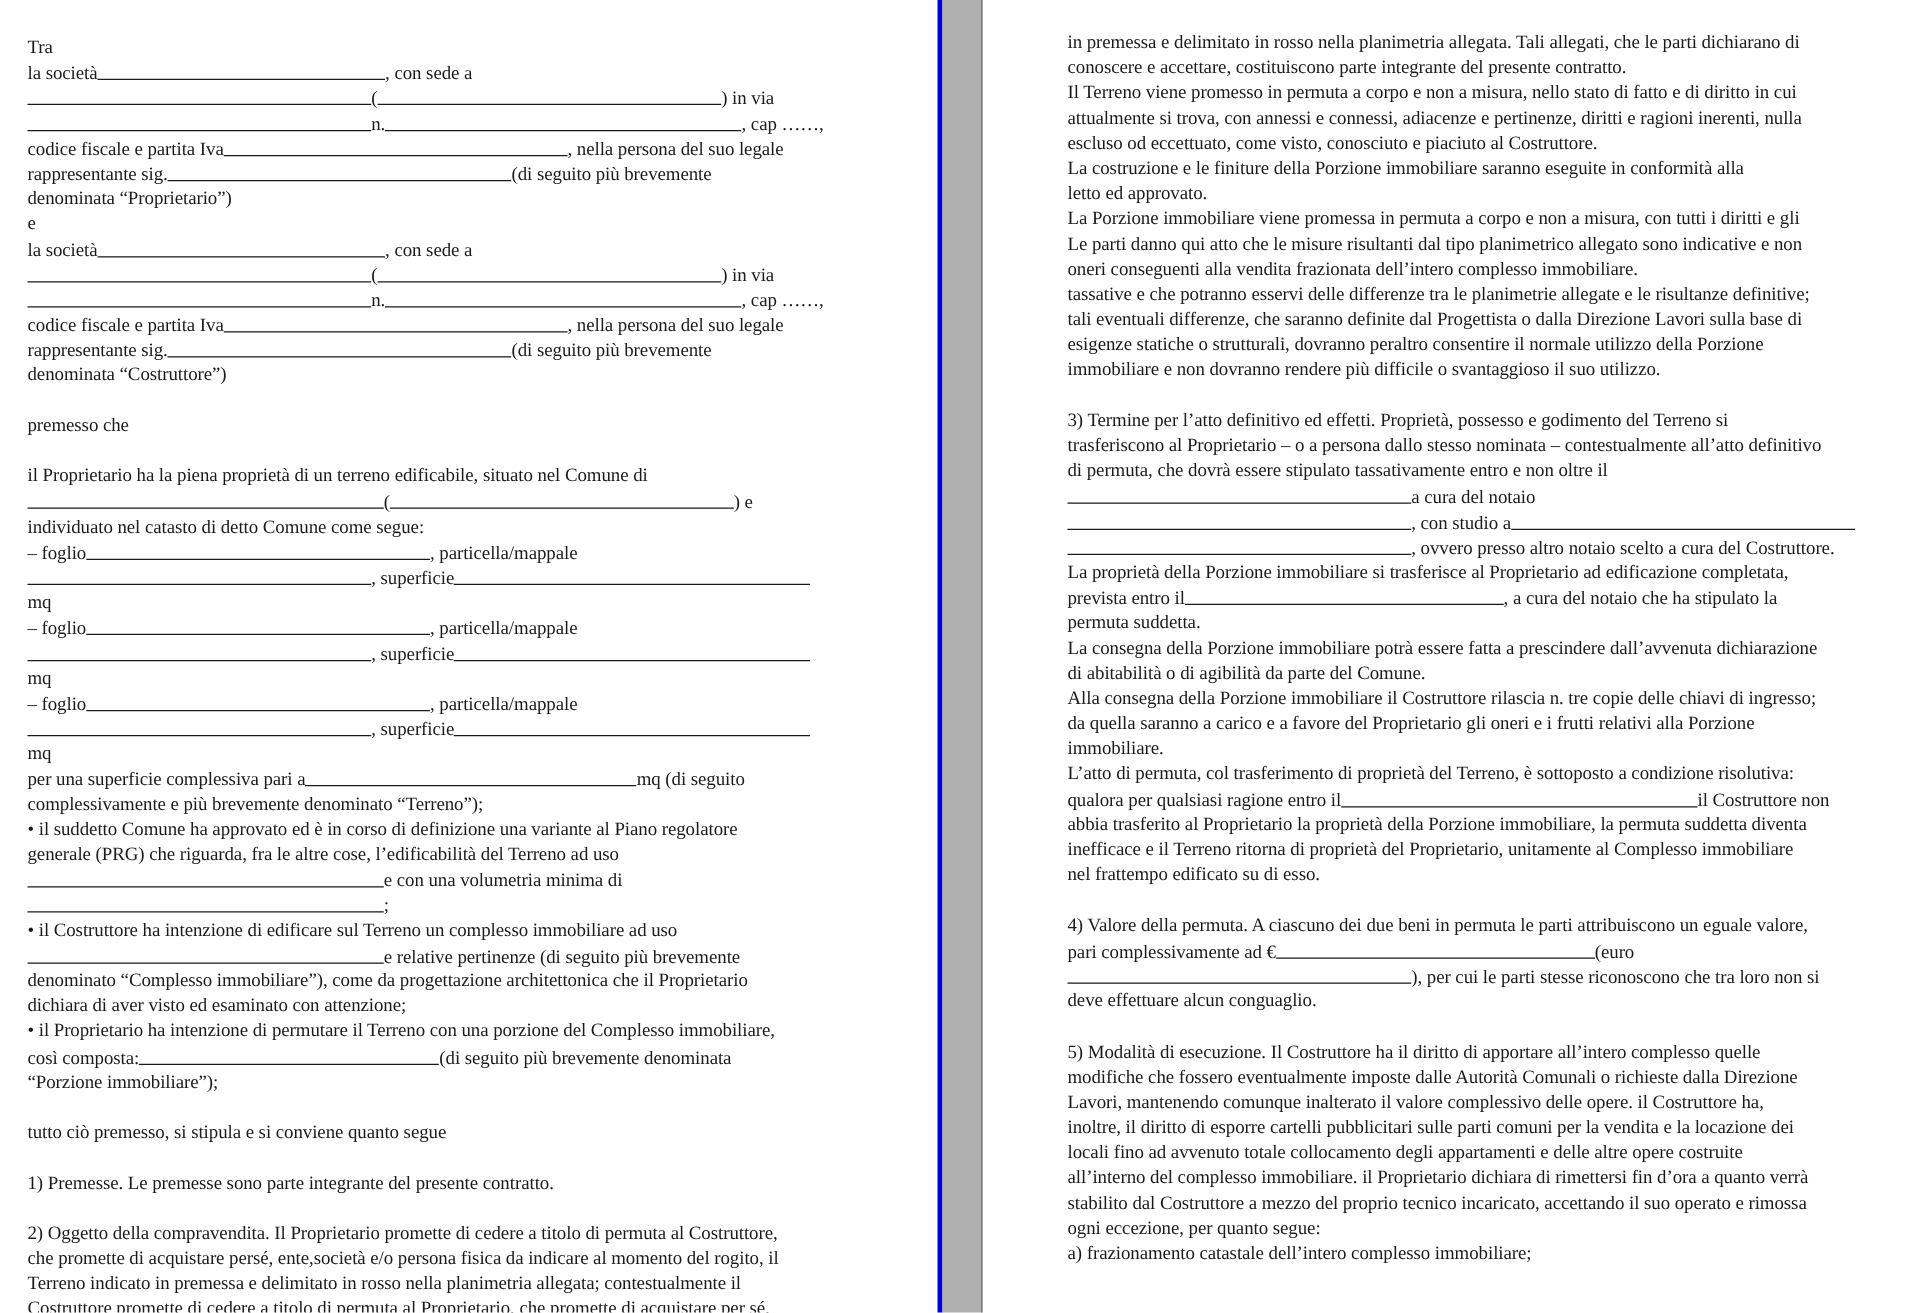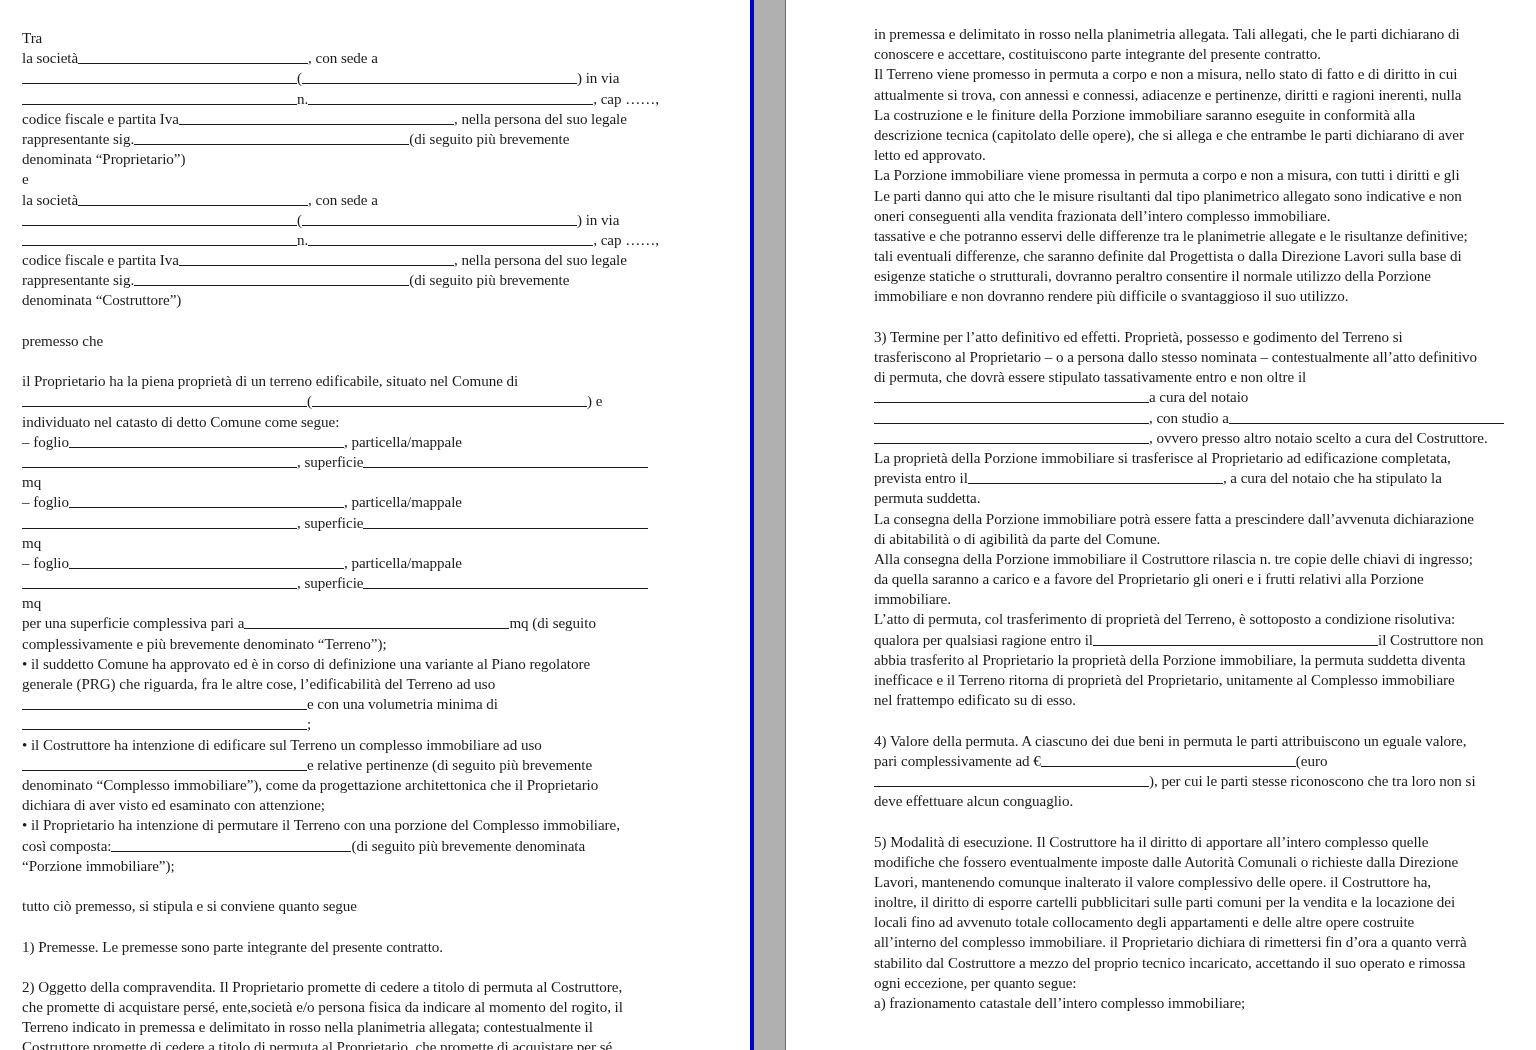--- a/index.html
+++ b/index.html
@@ -43,21 +43,21 @@
     height: 100%;
   }
   .gutter-band {
     flex: 1;
     background: #b0b0b0;
     border-right: 1px solid #6e6e6e;
     height: 100%;
   }
   .page-right {
     width: 750px;
-    padding: 24px 10px 0 88px;
+    padding: 24px 10px 0 68px;
   }
   .doc {
     font-size: 15.1px;
     line-height: 20.2px;
     letter-spacing: -0.05px;
   }
   .doc p {
     margin: 0;
     text-align: left;
     white-space: pre-wrap;
@@ -187,22 +187,22 @@
     <div class="gutter-band"></div>
   </div>
 
   <div class="page page-right">
     <div class="doc">
 
       <p class="row"><span>in premessa e delimitato in rosso nella planimetria allegata. Tali allegati, che le parti dichiarano di</span></p>
       <p class="row"><span>conoscere e accettare, costituiscono parte integrante del presente contratto.</span></p>
       <p class="row"><span>Il Terreno viene promesso in permuta a corpo e non a misura, nello stato di fatto e di diritto in cui</span></p>
       <p class="row"><span>attualmente si trova, con annessi e connessi, adiacenze e pertinenze, diritti e ragioni inerenti, nulla</span></p>
+      <p class="row"><span>escluso od eccettuato, come visto, conosciuto e piaciuto al Costruttore.</span></p>
       <p class="row"><span>La costruzione e le finiture della Porzione immobiliare saranno eseguite in conformità alla</span></p>
-      <p class="row"><span>descrizione tecnica (capitolato delle opere), che si allega e che entrambe le parti dichiarano di aver</span></p>
       <p class="row"><span>letto ed approvato.</span></p>
       <p class="row"><span>La Porzione immobiliare viene promessa in permuta a corpo e non a misura, con tutti i diritti e gli</span></p>
       <p class="row"><span>Le parti danno qui atto che le misure risultanti dal tipo planimetrico allegato sono indicative e non</span></p>
       <p class="row"><span>oneri conseguenti alla vendita frazionata dell’intero complesso immobiliare.</span></p>
       <p class="row"><span>tassative e che potranno esservi delle differenze tra le planimetrie allegate e le risultanze definitive;</span></p>
       <p class="row"><span>tali eventuali differenze, che saranno definite dal Progettista o dalla Direzione Lavori sulla base di</span></p>
       <p class="row"><span>esigenze statiche o strutturali, dovranno peraltro consentire il normale utilizzo della Porzione</span></p>
       <p class="row"><span>immobiliare e non dovranno rendere più difficile o svantaggioso il suo utilizzo.</span></p>
 
       <p class="blank">&nbsp;</p>

